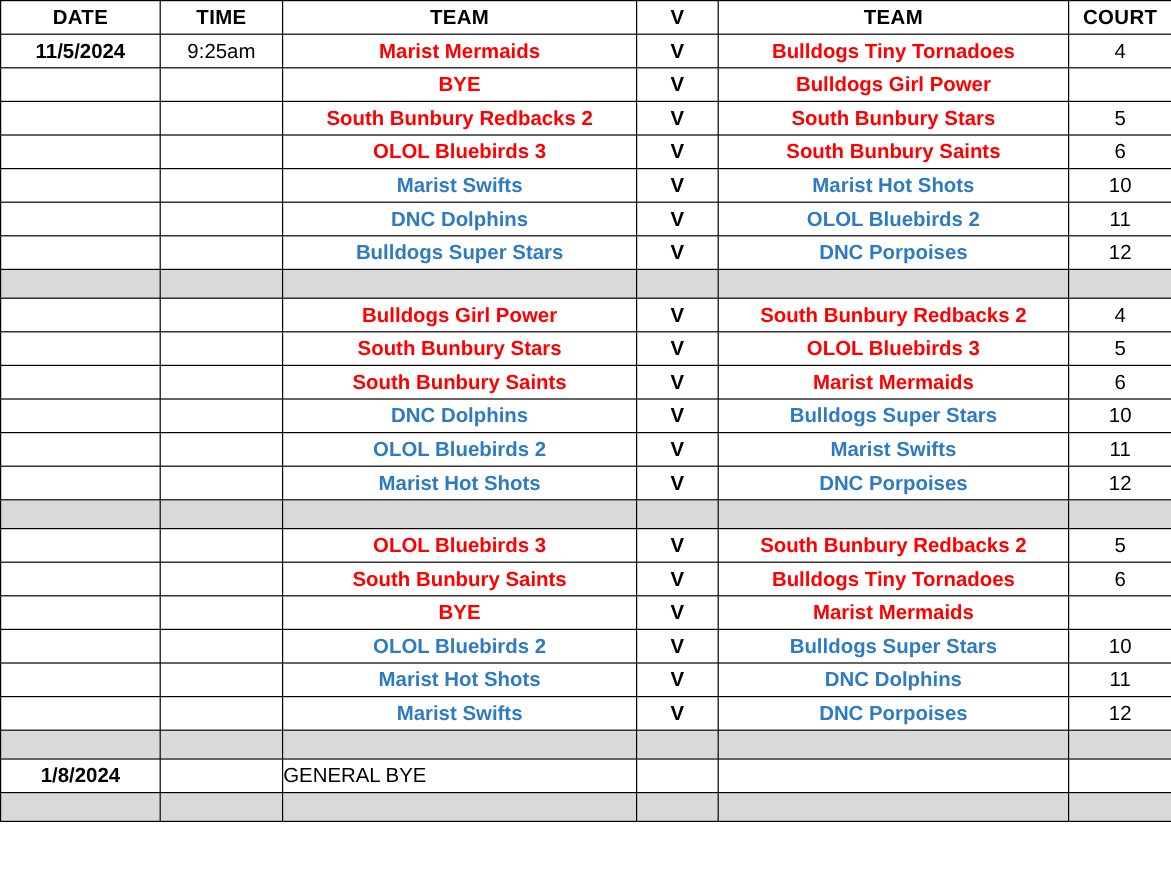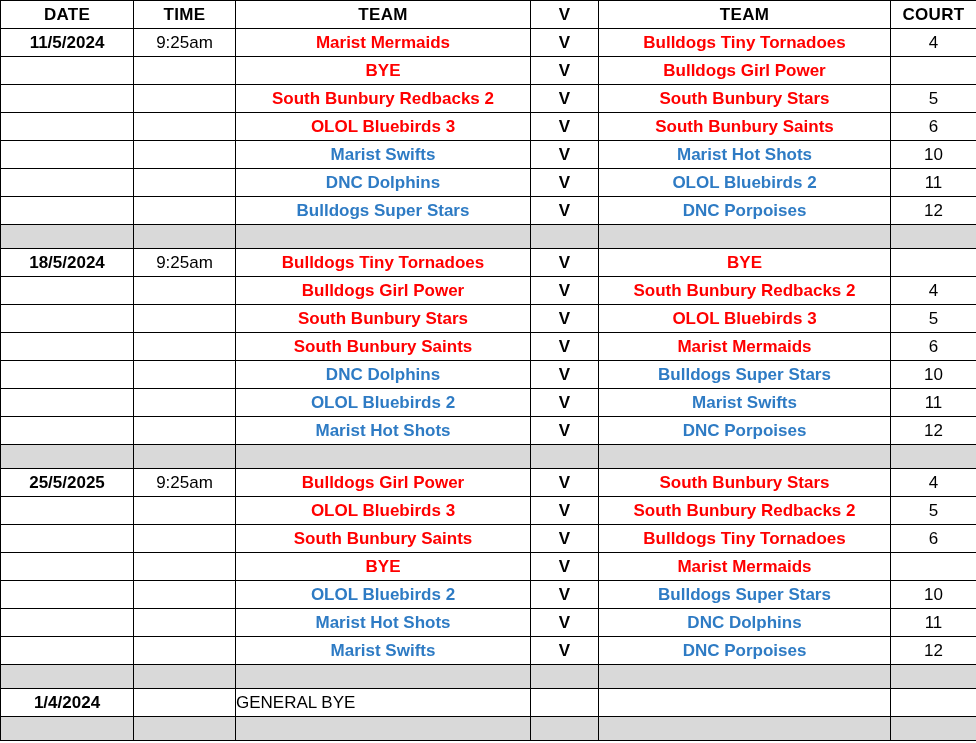--- a/index.html
+++ b/index.html
@@ -173,28 +173,20 @@
         </tr>
         <tr class="spacer">
           <td></td>
           <td></td>
           <td></td>
           <td></td>
           <td></td>
           <td></td>
         </tr>
         <tr>
-          <td class="date">18/5/2024</td>
-          <td class="time">9:25am</td>
-          <td class="team red">Bulldogs Tiny Tornadoes</td>
-          <td class="v">V</td>
-          <td class="team red">BYE</td>
-          <td class="court"></td>
-        </tr>
-        <tr>
           <td class="date"></td>
           <td class="time"></td>
           <td class="team red">Bulldogs Girl Power</td>
           <td class="v">V</td>
           <td class="team red">South Bunbury Redbacks 2</td>
           <td class="court">4</td>
         </tr>
         <tr>
           <td class="date"></td>
           <td class="time"></td>
@@ -237,28 +229,20 @@
         </tr>
         <tr class="spacer">
           <td></td>
           <td></td>
           <td></td>
           <td></td>
           <td></td>
           <td></td>
         </tr>
         <tr>
-          <td class="date">25/5/2025</td>
-          <td class="time">9:25am</td>
-          <td class="team red">Bulldogs Girl Power</td>
-          <td class="v">V</td>
-          <td class="team red">South Bunbury Stars</td>
-          <td class="court">4</td>
-        </tr>
-        <tr>
           <td class="date"></td>
           <td class="time"></td>
           <td class="team red">OLOL Bluebirds 3</td>
           <td class="v">V</td>
           <td class="team red">South Bunbury Redbacks 2</td>
           <td class="court">5</td>
         </tr>
         <tr>
           <td class="date"></td>
           <td class="time"></td>
@@ -301,21 +285,21 @@
         </tr>
         <tr class="spacer">
           <td></td>
           <td></td>
           <td></td>
           <td></td>
           <td></td>
           <td></td>
         </tr>
         <tr>
-          <td class="date">1/4/2024</td>
+          <td class="date">1/8/2024</td>
           <td class="time"></td>
           <td class="note">GENERAL BYE</td>
           <td class="v"></td>
           <td class="team"></td>
           <td class="court"></td>
         </tr>
         <tr class="spacer">
           <td></td>
           <td></td>
           <td></td>

